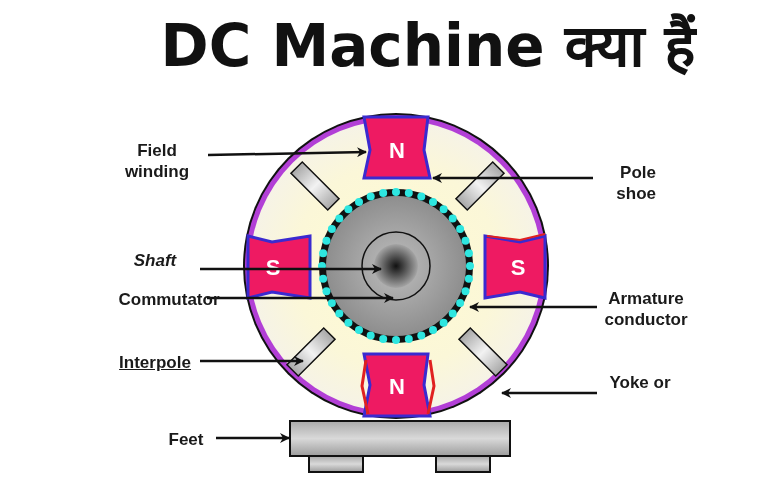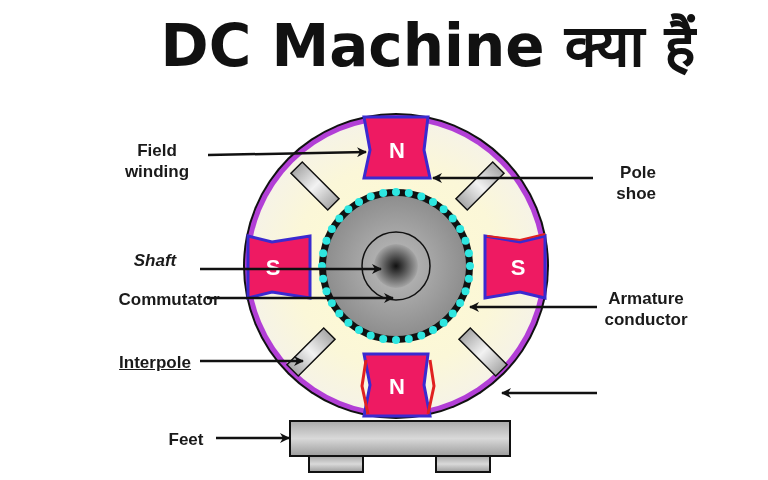--- a/index.html
+++ b/index.html
@@ -172,13 +172,14 @@
 
 <div class="lbl" style="left:596px;top:162px;width:60px;text-align:right;">
   <div>Pole</div>
   <div>shoe</div>
 </div>
 <div class="lbl" style="left:598px;top:288px;width:96px;">
   <div>Armature</div>
   <div>conductor</div>
 </div>
 <div class="lbl" style="left:598px;top:372px;width:84px;">
+  <div>Yoke or</div>
 </div>
 
 </body></html>

